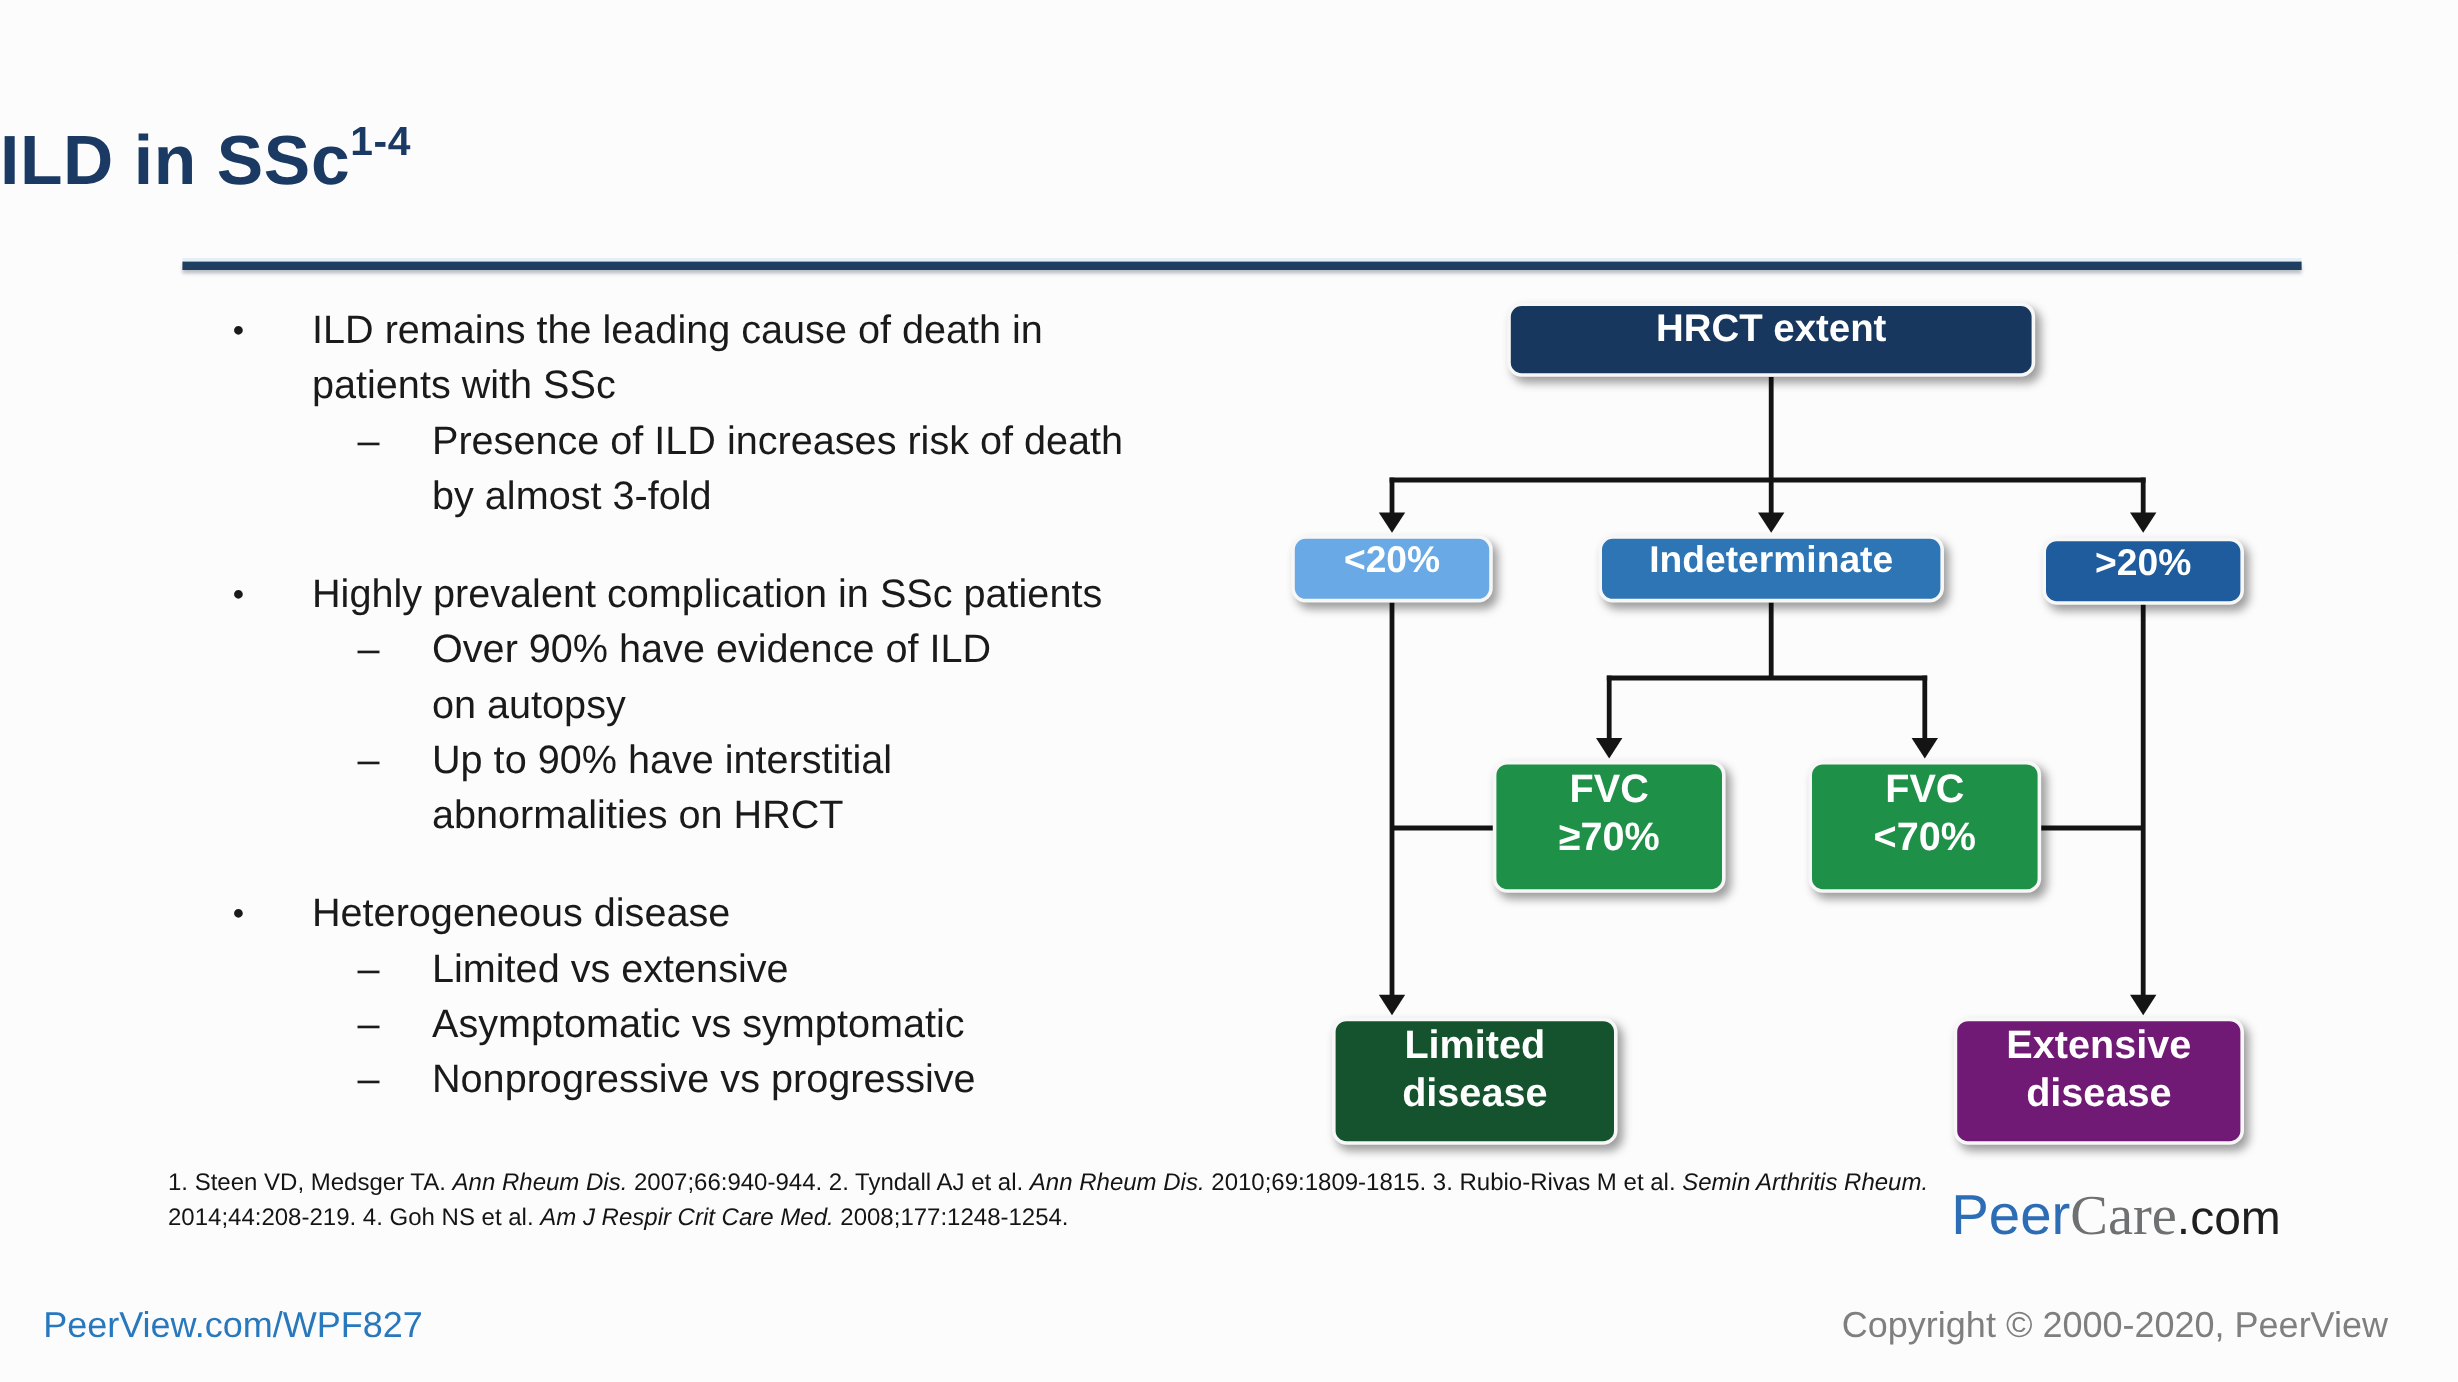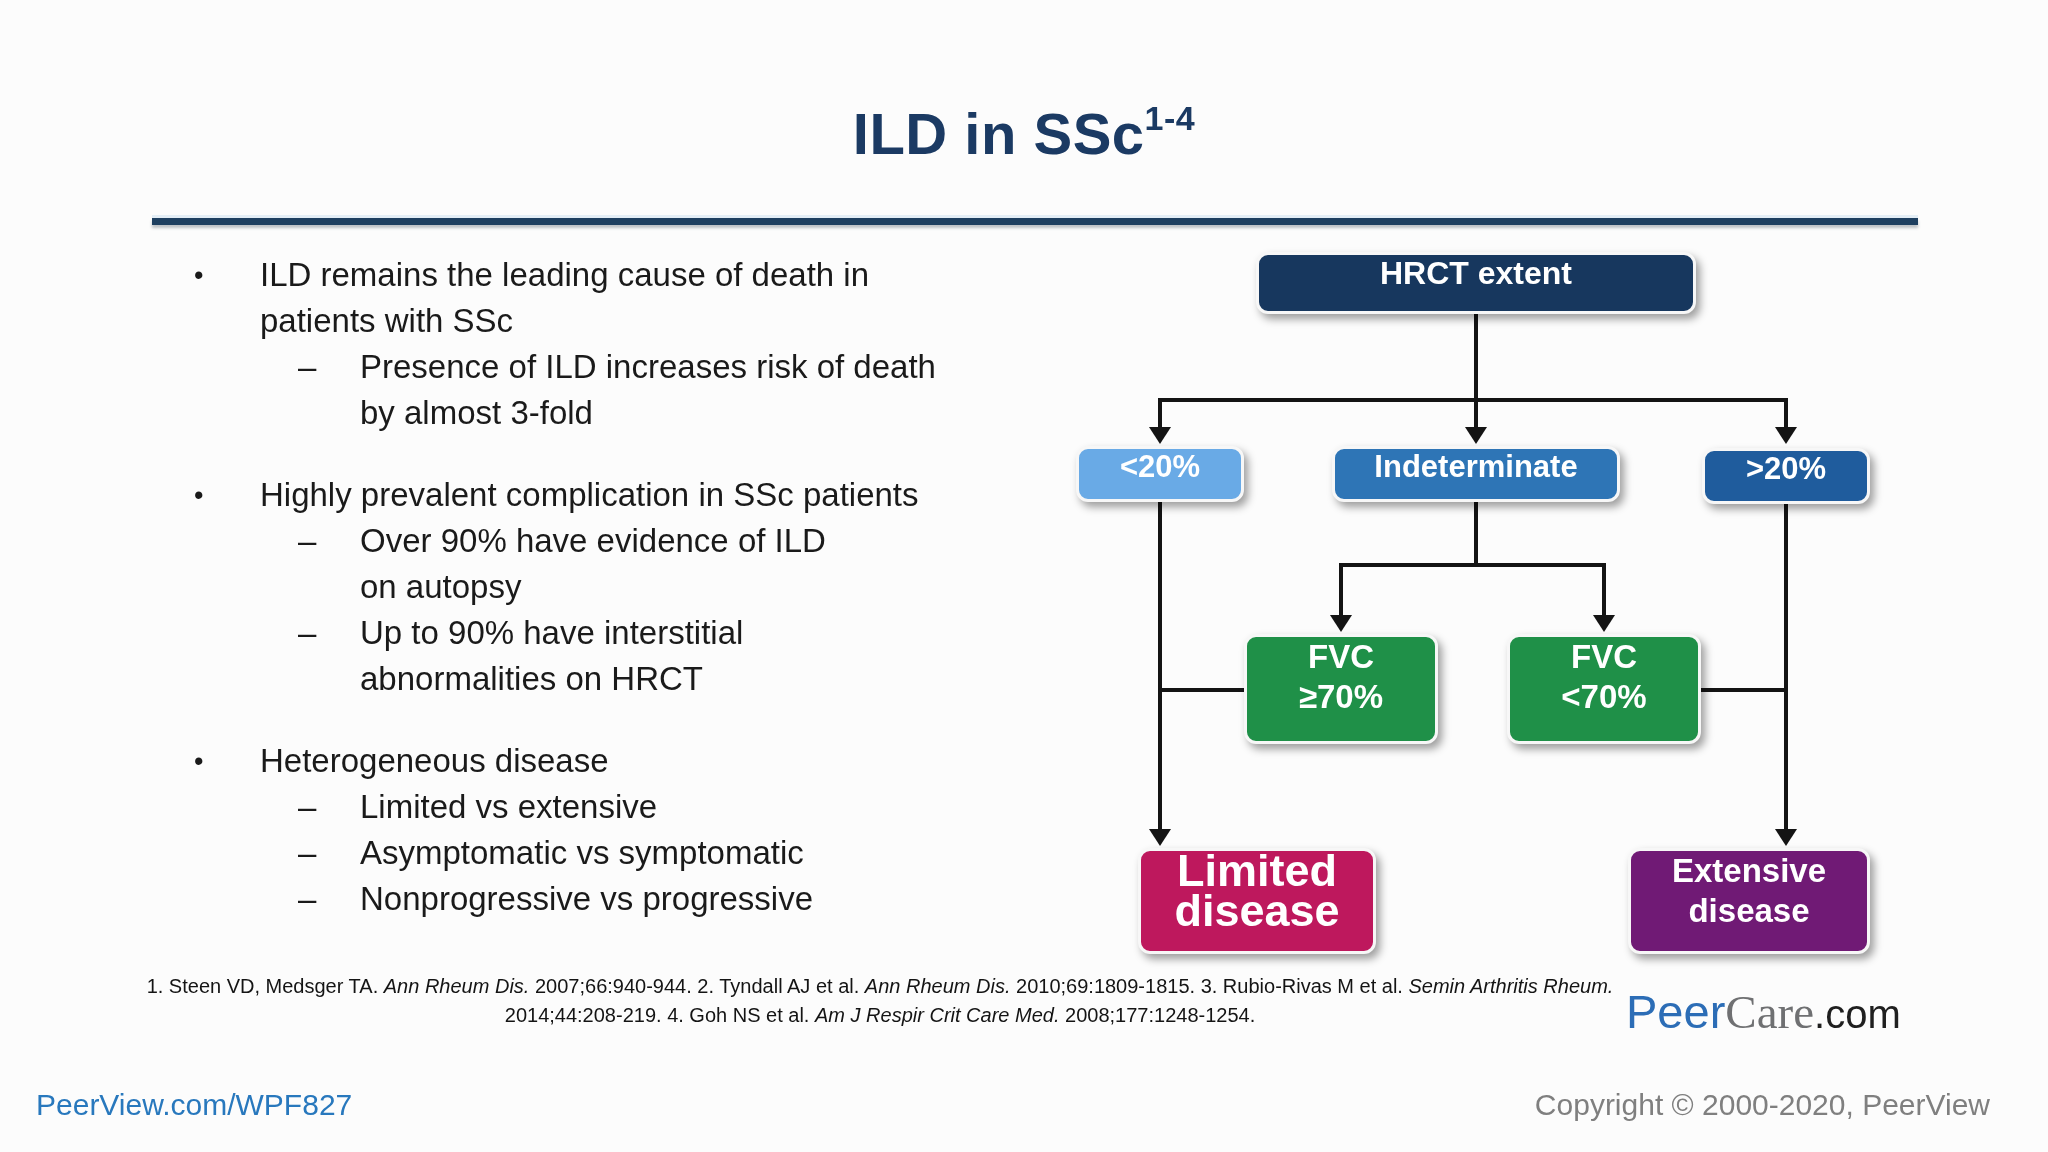--- a/index.html
+++ b/index.html
@@ -1,42 +1,42 @@
 <!DOCTYPE html>
 <html><head>
 <meta charset="utf-8">
 <style>
   html,body{margin:0;padding:0;background:#fff;}
   .slide{
     position:relative;width:2048px;height:1152px;background:#fcfcfc;overflow:hidden;
     font-family:"Liberation Sans",sans-serif;color:#1a1a1a;
   }
   
-  .title{position:absolute;left:0;right:0;top:100px;text-align:center;
+  .title{position:absolute;left:0;right:0;top:100px;text-align:left;
     font-size:58px;font-weight:bold;color:#1b3a63;letter-spacing:0.5px;}
   .title sup{font-size:34px;position:relative;top:-4px;font-weight:bold;}
   .divider{position:absolute;left:152px;top:218px;width:1766px;height:7px;background:#1e3f60;
     box-shadow:0 -3px 0 #e4eef6, 0 3px 3px rgba(110,120,130,.45);}
   
   .bullets{position:absolute;left:194px;top:252px;width:980px;font-size:33px;line-height:46px;}
   .group{margin-bottom:36px;}
   .row{display:flex;align-items:flex-start;}
   .marker{flex:none;width:66px;font-size:27px;}
   .sub{margin-left:104px;}
   .sub .marker{width:62px;font-size:33px;}
   .btext{white-space:pre-line;}
   
   .fc-svg{position:absolute;left:0;top:0;width:2048px;height:1152px;}
   .node{position:absolute;display:flex;flex-direction:column;align-items:center;
     color:#fff;font-weight:bold;text-align:center;border:3px solid #f7f7f7;border-radius:12px;
     box-shadow:4px 5px 8px rgba(0,0,0,.38);box-sizing:border-box;}
   .node .l{line-height:40px;}
   
   .refs{position:absolute;left:140px;top:972px;width:1480px;font-size:20px;line-height:29px;
-    color:#141414;white-space:pre-line;text-align:center;}
+    color:#141414;white-space:pre-line;}
   
   .logo{position:absolute;left:1626px;top:984px;display:flex;align-items:baseline;}
   .logo .peer{font-family:Liberation Sans, sans-serif;font-size:47px;color:#2c6db6;text-align:right;}
   .logo .view{font-family:"Liberation Serif",serif;font-size:47px;color:#6f7072;}
   .logo .com{font-family:"Liberation Sans",sans-serif;font-size:40px;color:#1f1f1f;}
   
   .footer-link{position:absolute;left:36px;top:1088px;font-size:30px;color:#2878bd;text-decoration:none;}
   .copyright{position:absolute;right:58px;top:1088px;font-size:30px;color:#7f7f7f;}
 </style>
 </head>
@@ -132,21 +132,21 @@
     <span>&gt;20%</span>
   </div>
   <div class="node" style="left: 1244px; top: 634px; width: 194px; height: 110px; font-size: 33px; background-color: rgb(31, 144, 72);">
     <div class="l">FVC</div>
     <div class="l">≥70%</div>
   </div>
   <div class="node" style="left: 1507px; top: 634px; width: 194px; height: 110px; font-size: 33px; background-color: rgb(31, 144, 72);">
     <div class="l">FVC</div>
     <div class="l">&lt;70%</div>
   </div>
-  <div class="node" style="left: 1138px; top: 848px; width: 238px; height: 106px; font-size: 45px; background-color: #be185d;">
+  <div class="node" style="left: 1110px; top: 848px; width: 238px; height: 106px; font-size: 33px; background-color: #14532d;">
     <div class="l">Limited</div>
     <div class="l">disease</div>
   </div>
   <div class="node" style="left: 1628px; top: 848px; width: 242px; height: 106px; font-size: 33px; background-color: #701a75;">
     <div class="l">Extensive</div>
     <div class="l">disease</div>
   </div>
 
   <div class="refs"><span>1. Steen VD, Medsger TA. </span><i>Ann Rheum Dis.</i><span> 2007;66:940-944. 2. Tyndall AJ et al. </span><i>Ann Rheum Dis.</i><span> 2010;69:1809-1815. 3. Rubio-Rivas M et al. </span><i>Semin Arthritis Rheum.</i><span>
 2014;44:208-219. 4. Goh NS et al. </span><i>Am J Respir Crit Care Med.</i><span> 2008;177:1248-1254.</span></div>

